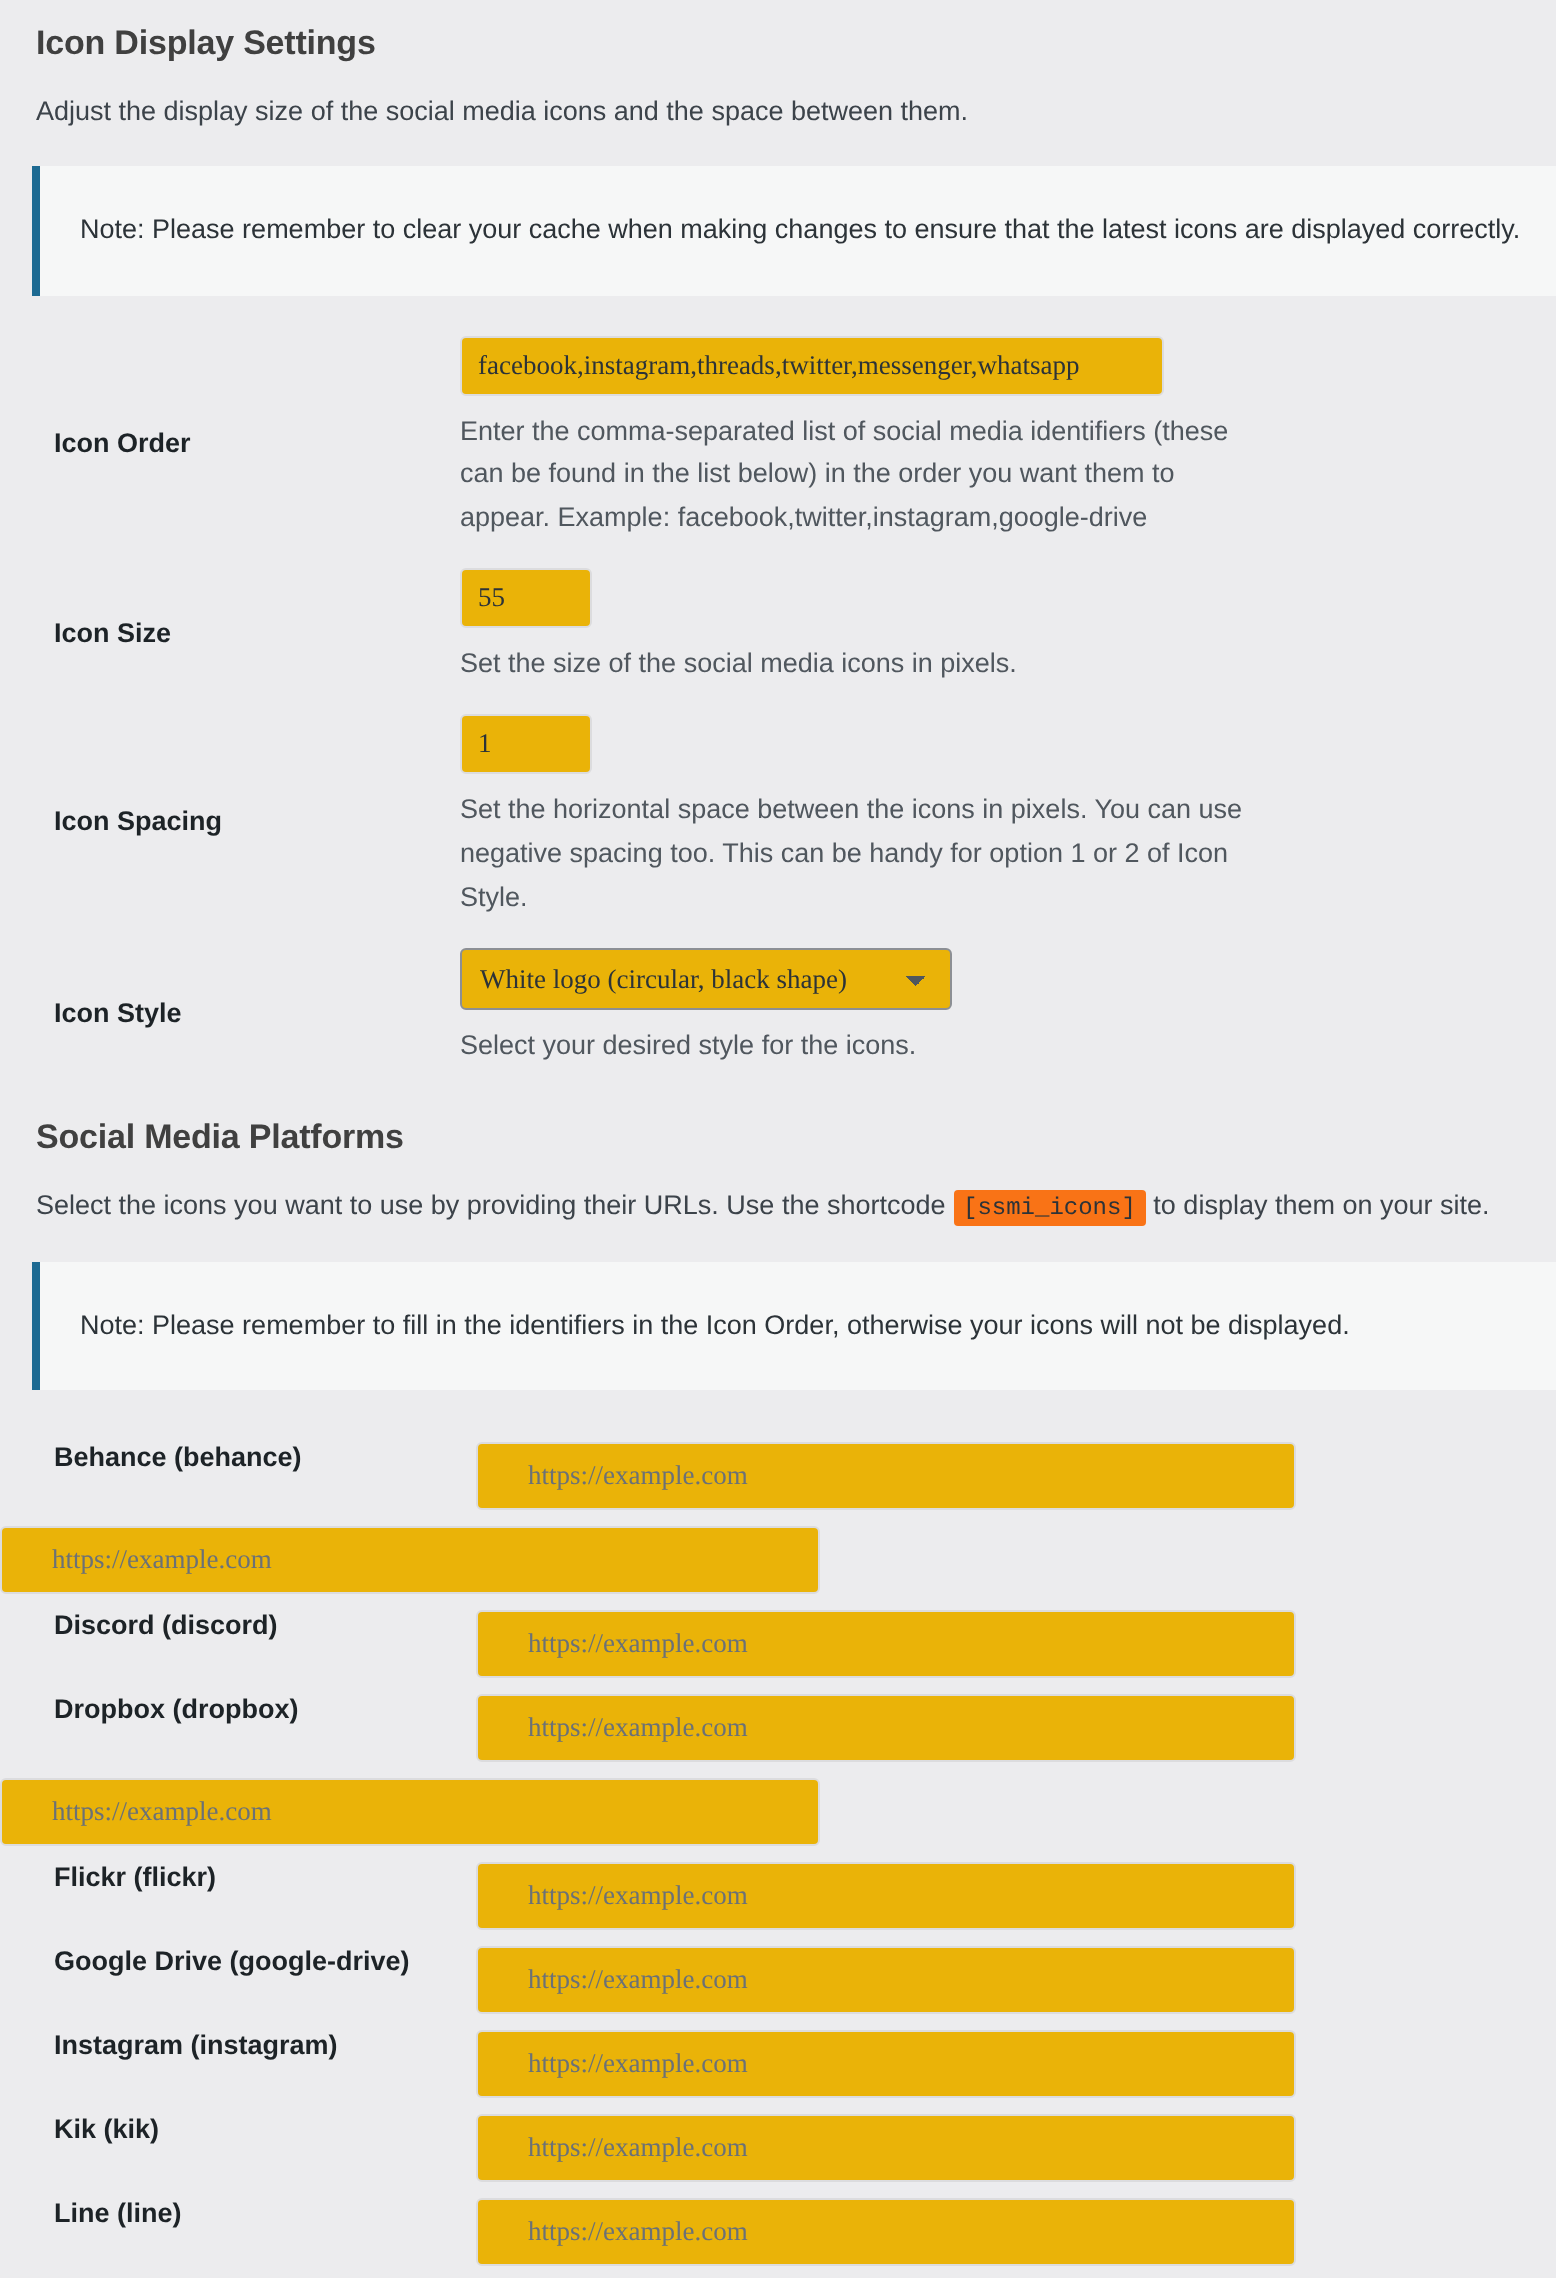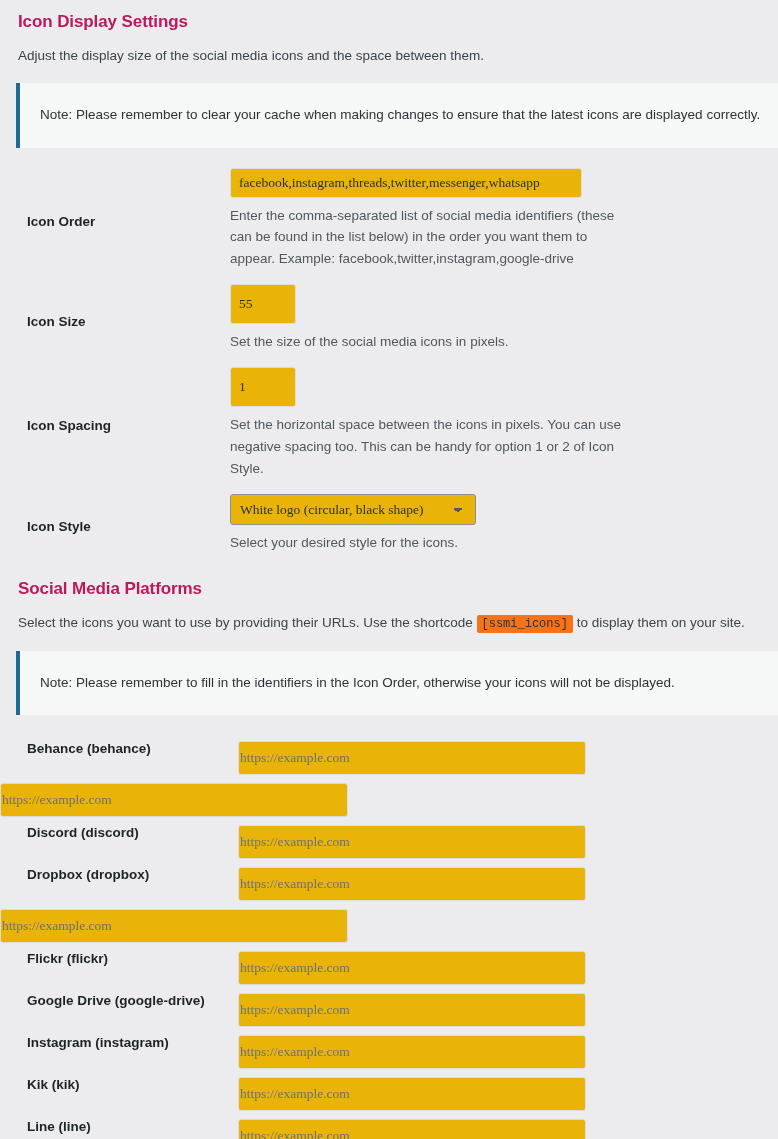--- a/index.html
+++ b/index.html
@@ -17,21 +17,21 @@
   .page {
     position: relative;
     width: 778px;
     overflow: hidden;
   }
 
   
   .section-title {
     font-size: 17px;
     font-weight: bold;
-    color: #be185d;
+    color: #404040;
     margin: 0;
     padding: 12px 0 0 18px;
     letter-spacing: -0.1px;
   }
   .section-desc {
     font-size: 13.5px;
     color: #3c434a;
     margin: 0;
     padding: 14px 0 0 18px;
     line-height: 1.5;
@@ -93,21 +93,21 @@
   }
   input[type="text"]::placeholder { color: #6b7177; opacity: 1; }
 
   .input-order {
     width: 352px;
     height: 30px;
     padding: 4px 8px;
   }
   .input-small {
     width: 66px;
-    height: 40px;
+    height: 30px;
     padding: 4px 8px;
   }
   .select-style {
     width: 246px;
     height: 31px;
     padding: 4px 28px 4px 9px;
     appearance: none;
     -webkit-appearance: none;
     border: 1px solid #8c8f94;
     background-image:
@@ -139,23 +139,23 @@
   .platform-label {
     width: 238px;
     flex: 0 0 238px;
     box-sizing: border-box;
     padding-left: 27px;
     font-size: 13.5px;
     font-weight: bold;
     color: #1d2327;
   }
   .platform-input {
-    width: 348px;
+    width: 410px;
     height: 34px;
-    padding: 4px 1px;
+    padding: 4px 25px;
     border: 1px solid #e0e0e2;
     background: #fff;
     border-radius: 2px;
   }
 
   .spacer-sm { height: 14px; }
 </style>
 </head>
 <body>
 

